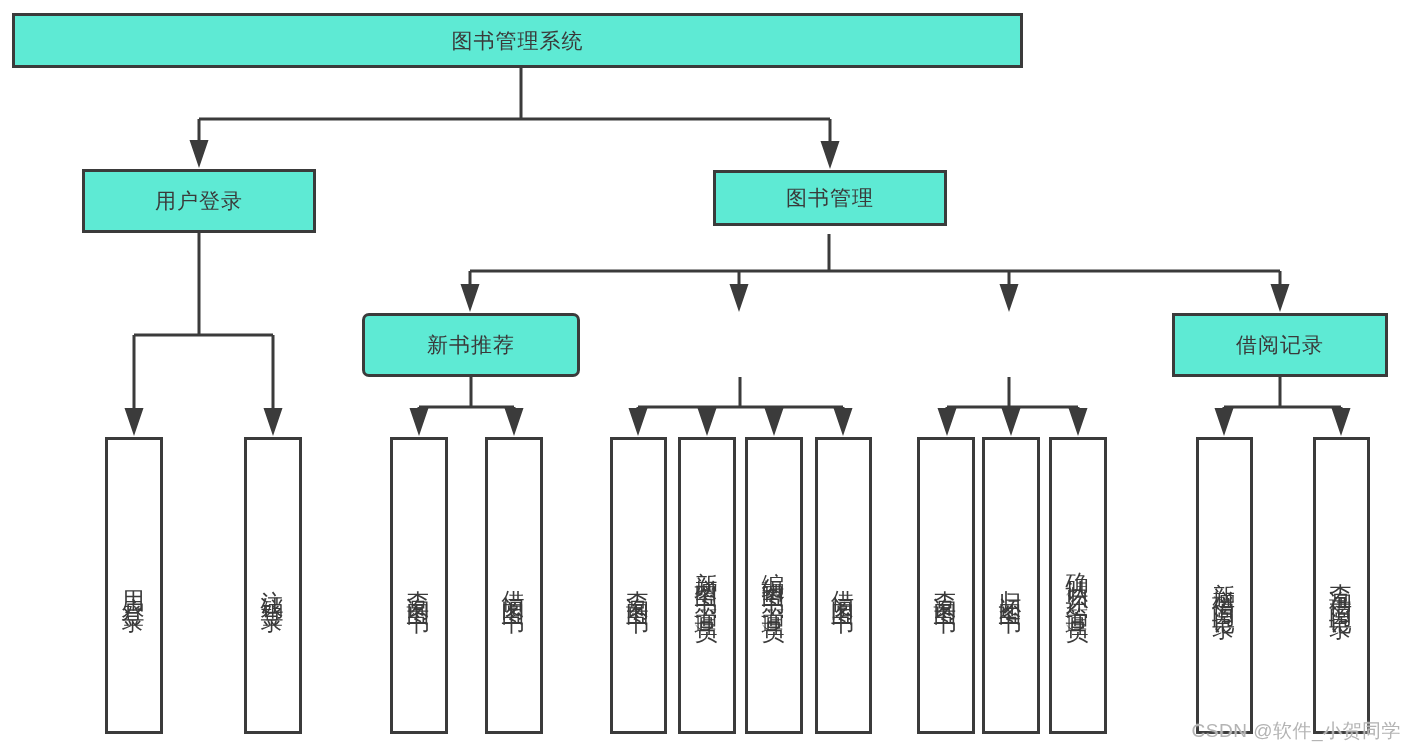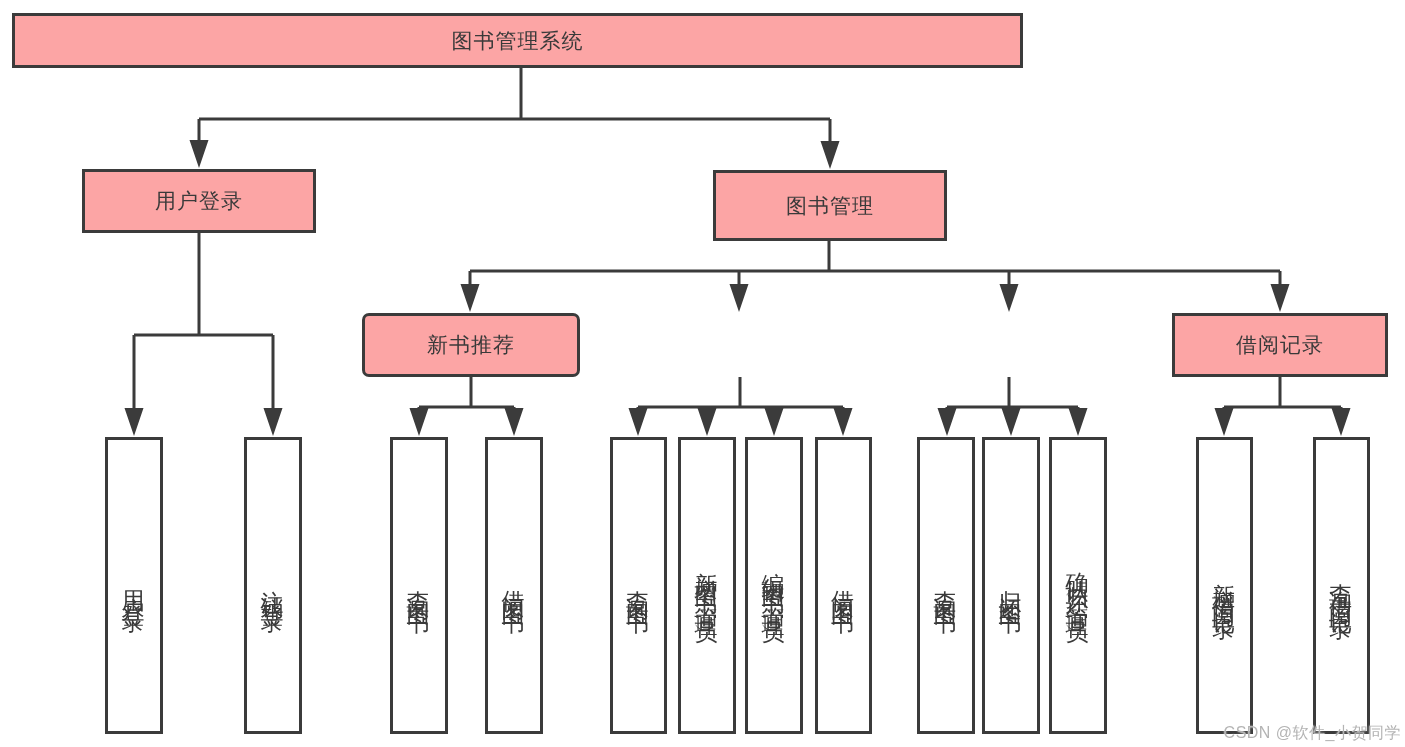--- a/index.html
+++ b/index.html
@@ -19,21 +19,21 @@
     position: absolute;
     left: 0; top: 0;
     width: 1405px;
     height: 747px;
     pointer-events: none;
   }
   .hnode {
     position: absolute;
     box-sizing: border-box;
     border: 3px solid #3b3b3b;
-    background: #fca5a5;
+    background: #5eead4;
     display: flex;
     align-items: center;
     justify-content: center;
     font-size: 21px;
     letter-spacing: 1px;
     color: #3a3a3a;
     z-index: 2;
   }
   .vnode {
     position: absolute;
@@ -50,21 +50,21 @@
     letter-spacing: 7px;
     color: #3a3a3a;
     z-index: 2;
     top: 437px;
     height: 297px;
   }
   #watermark {
     position: absolute;
     right: 4px;
     bottom: 3px;
-    font-size: 16px;
+    font-size: 19px;
     color: #b4b4b4;
     letter-spacing: 0.5px;
     z-index: 5;
     text-shadow: 0 0 2px #ffffff;
     text-align: right;
   }
 </style>
 </head>
 <body>
 
@@ -104,21 +104,21 @@
       M937.5 408 H956.5 L947 436 Z
       M1001.5 408 H1020.5 L1011 436 Z
       M1068.5 408 H1087.5 L1078 436 Z
       M1214.5 408 H1233.5 L1224 436 Z
       M1331.5 408 H1350.5 L1341 436 Z"></path>
   </svg>
 
   <div class="hnode" style="left:12px; top:13px; width:1011px; height:55px;">图书管理系统</div>
 
   <div class="hnode" style="left:82px; top:169px; width:234px; height:64px;">用户登录</div>
-  <div class="hnode" style="left:713px; top:170px; width:234px; height:71px;">图书管理</div>
+  <div class="hnode" style="left:713px; top:170px; width:234px; height:56px;">图书管理</div>
 
   <div class="hnode" style="left:362px; top:313px; width:218px; height:64px;border-radius:7px;">新书推荐</div>
   <div class="hnode" style="left:1172px; top:313px; width:216px; height:64px;font-family:Liberation Mono, monospace;">借阅记录</div>
 
   <div class="vnode" style="left:105px; width:58px;">用户登录</div>
   <div class="vnode" style="left:244px; width:58px;">注销登录</div>
 
   <div class="vnode" style="left:390px; width:58px;">查询图书</div>
   <div class="vnode" style="left:485px; width:58px;">借阅图书</div>
 

